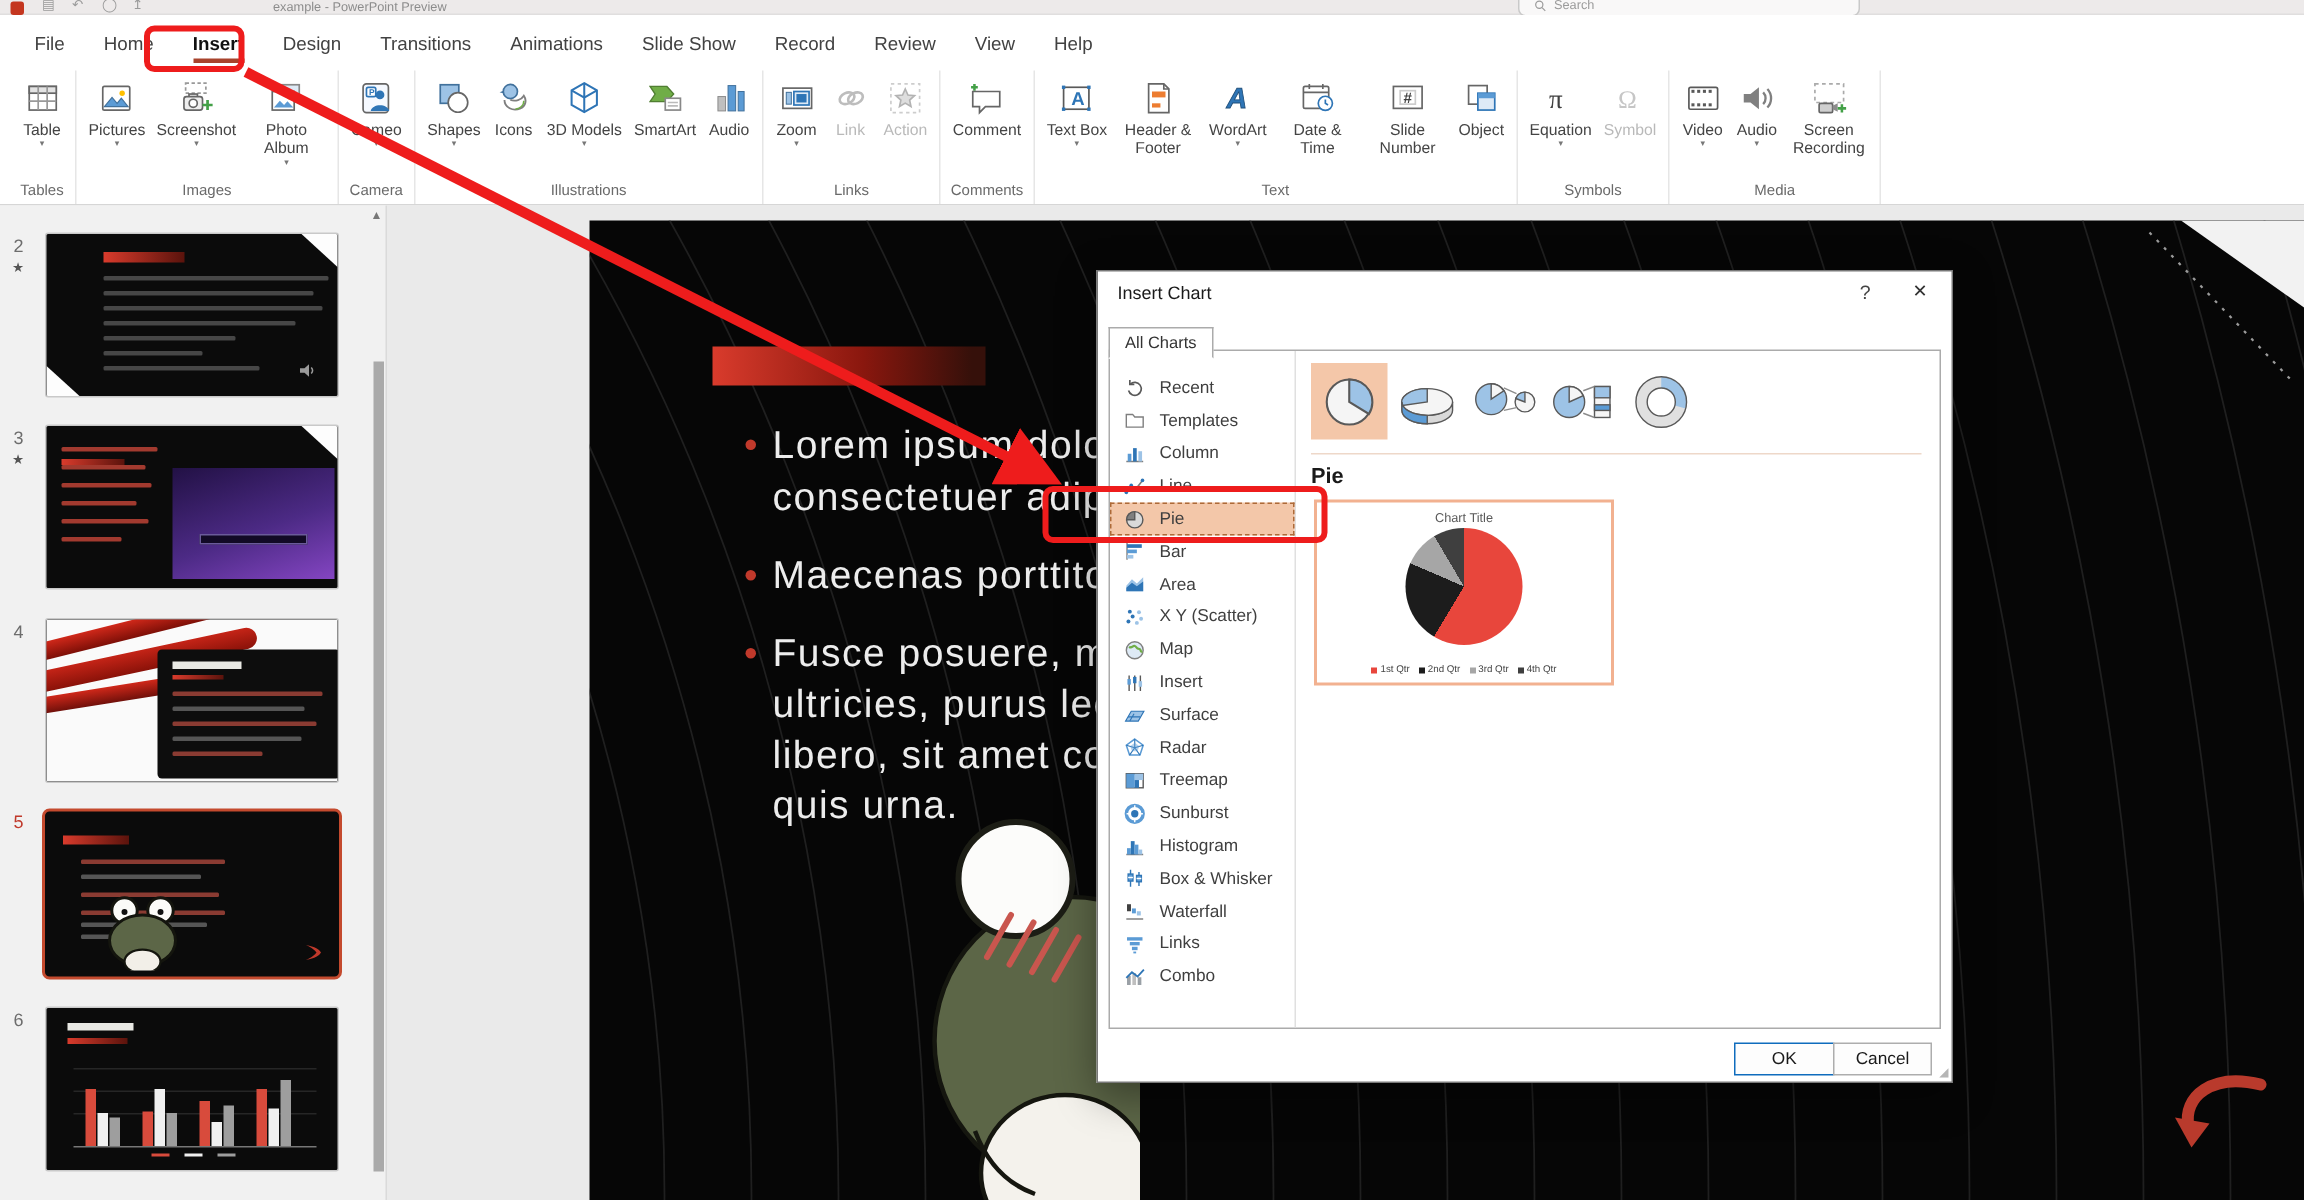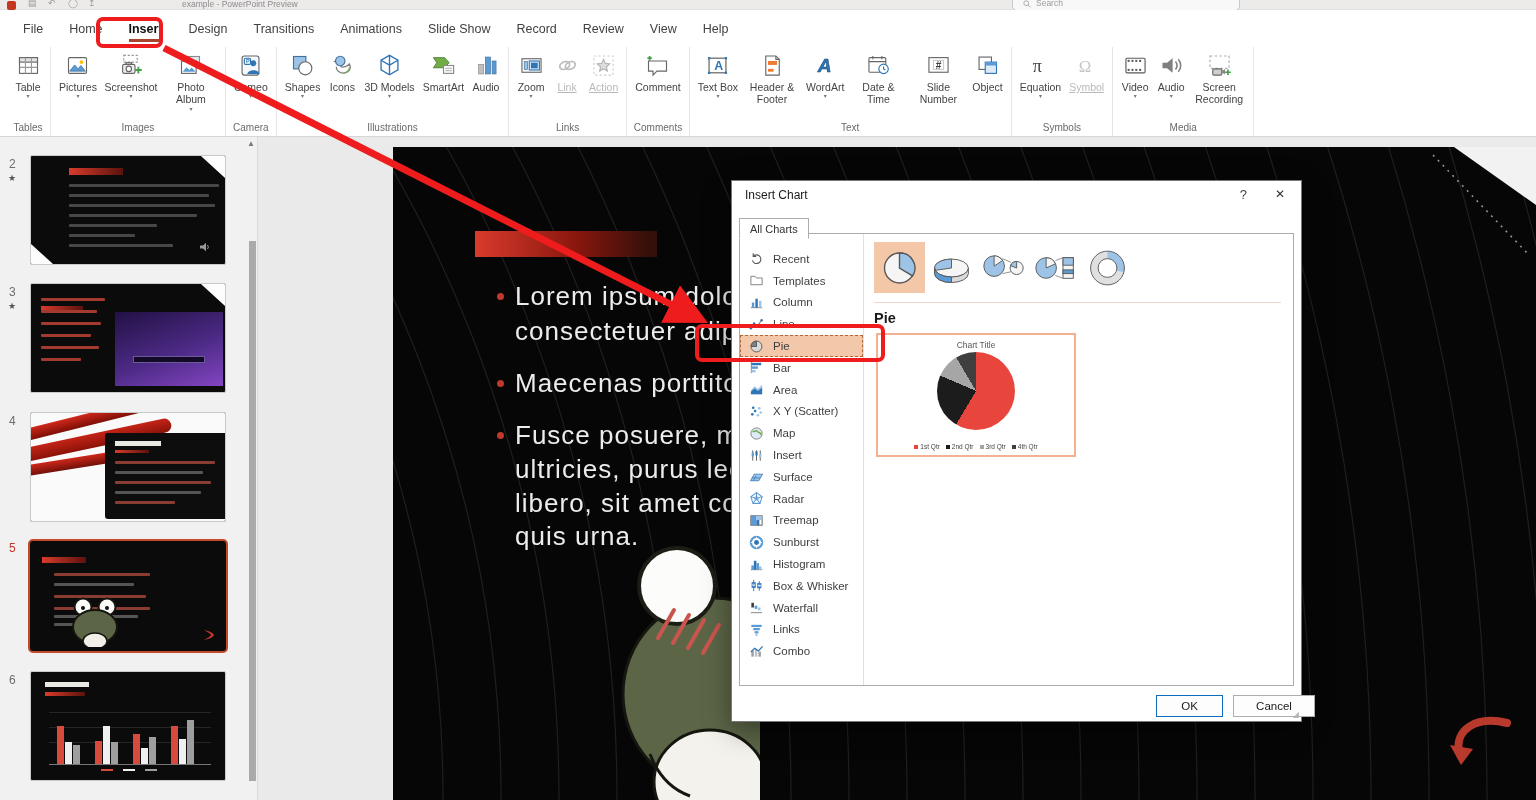--- a/index.html
+++ b/index.html
@@ -21,21 +21,21 @@
   .mtab.active::after{content:"";position:absolute;left:13px;right:13px;bottom:3px;height:3px;background:#a8432c;}
 
   
   #ribbon{position:absolute;left:0;top:47px;width:1536px;height:90px;background:#fff;border-bottom:1px solid #d6d6d6;display:flex;padding-left:6px;}
   .rgroup{display:flex;flex-direction:column;align-items:center;padding:3px 4px 1px;border-right:1px solid #e6e6e6;}
   .rbtns{display:flex;align-items:flex-start;flex:1;}
   .rbtn{display:flex;flex-direction:column;align-items:center;padding:2px 4px;min-width:36px;max-width:60px;text-align:center;border-radius:3px;}
   .ricon{width:27px;height:27px;display:block;}
   .ricon svg{width:27px;height:27px;display:block;}
   .rlabel{font-size:10.5px;line-height:1.18;color:#444;margin-top:2px;}
-  .rbtn.dis .rlabel{color:#b9b9b9;text-decoration:underline;}
+  .rbtn.dis .rlabel{color:#b9b9b9;}
   .chev{font-size:6px;color:#777;display:block;}
   .glabel{font-size:10px;color:#6a6a6a;padding:3px 0 2px;}
 
   
   #thumbpanel{position:absolute;left:0;top:137px;width:258px;height:663px;background:#f1f1f1;border-right:1px solid #dadada;}
   .slide-num{position:absolute;left:9px;width:20px;font-size:12px;color:#6d6d6d;}
   .slide-num.red{color:#c0392b;}
   .slide-star{position:absolute;left:8px;font-size:9px;color:#555;}
   .thumb{position:absolute;left:30px;width:196px;height:110px;background:#0b0b0b;border:1px solid #c9c9c9;border-radius:2px;overflow:hidden;}
   .thumb.sel{left:28px;width:200px;height:114px;border:2px solid #c44a2e;border-radius:5px;}
@@ -73,21 +73,21 @@
   #sub-sep{position:absolute;left:10px;right:12px;top:68px;height:1px;background:#eed8c9;}
   #sec-title{position:absolute;left:10px;top:76px;font-size:14.5px;font-weight:bold;color:#1a1a1a;}
   #preview{position:absolute;left:12px;top:99px;width:200px;height:124px;border:2px solid #f2b190;background:#fff;}
   #pv-title{position:absolute;left:0;right:0;top:5px;text-align:center;font-size:8.5px;color:#595959;}
   #pv-pie{position:absolute;left:59px;top:17px;width:78px;height:78px;border-radius:50%;}
   #pv-legend{position:absolute;left:0;right:0;bottom:5px;display:flex;justify-content:center;gap:6px;}
   .lg-item{display:flex;align-items:center;gap:2px;font-size:6.5px;color:#444;}
   .lg-mark{width:4px;height:4px;display:inline-block;}
   .dlg-btn{position:absolute;top:514px;height:22px;font-size:11.5px;color:#1a1a1a;background:#fdfdfd;display:flex;align-items:center;justify-content:center;}
   #btn-ok{left:424px;width:67px;border:1px solid #0f6cbd;}
-  #btn-cancel{left:501px;width:82px;border:1px solid #adadad;}
+  #btn-cancel{left:490px;width:66px;border:1px solid #adadad;}
   #dlg-grip{position:absolute;right:2px;bottom:2px;font-size:8px;color:#b5b5b5;}
 
   
   #anno{position:absolute;left:0;top:0;width:1536px;height:800px;z-index:40;pointer-events:none;}
   .anno-box{position:absolute;border:4px solid #ee1c1c;border-radius:7px;}
   #anno-box-insert{left:96px;top:17px;width:67px;height:31px;}
   #anno-box-pie{left:695px;top:324px;width:190px;height:38px;}
 </style>
 </head>
 <body>

